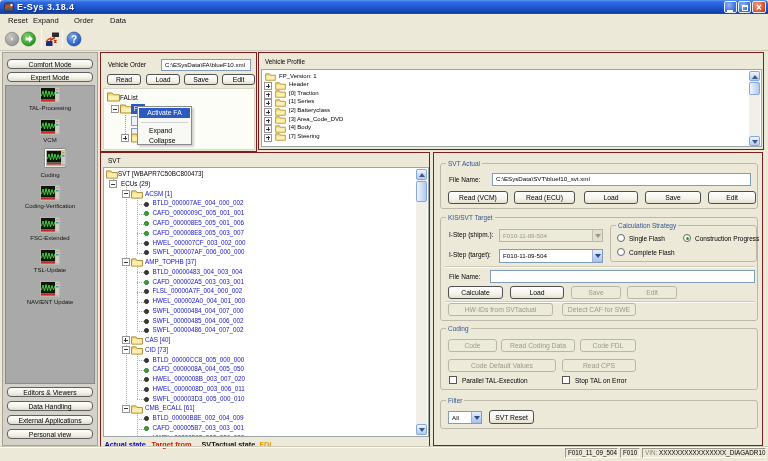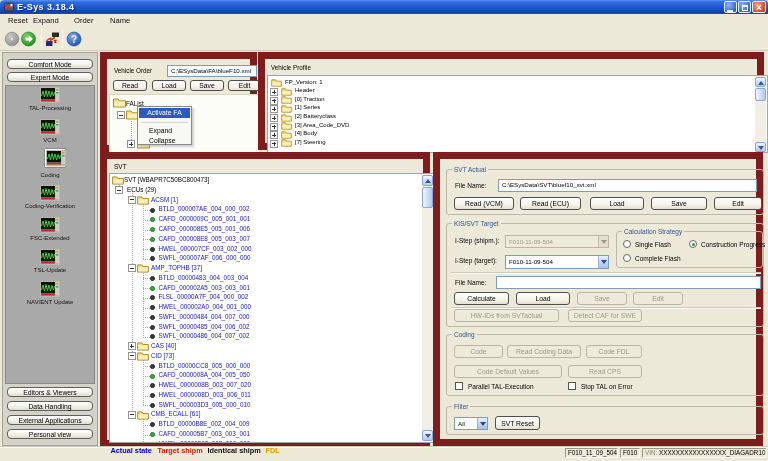--- a/index.html
+++ b/index.html
@@ -14,21 +14,21 @@
 .winbtn.red{background:radial-gradient(circle at 35% 30%,#f0a080,#d85430 65%,#b83818);}
 .winbtn span{position:absolute;color:#fff;font-size:9px;font-weight:bold;line-height:10px;width:100%;text-align:center;}
 
 #menubar{left:0;top:14px;width:768px;height:13px;}
 #menubar span{position:absolute;top:2px;font-size:7.6px;color:#111;}
 #toolbar{left:0;top:27px;width:768px;height:24px;border-bottom:1px solid #cdc9b8;}
 .tsep{top:29px;width:1px;height:19px;background:#c6c2b2;border-right:1px solid #faf8f0;}
 
 .btn{position:absolute;border:1px solid #4f4f4f;border-radius:3px;background:linear-gradient(180deg,#fefefe,#f5f3ea 60%,#e4e0d0);font-size:6.8px;color:#000;text-align:center;font-family:"Liberation Sans",sans-serif;padding:0;white-space:nowrap;overflow:hidden;}
 .btn.dis{border-color:#b9b6a5;color:#9c998a;background:#ecead9;}
-.panel{position:absolute;background:#ece9d8;border:7px solid #7f1d1d;padding-left:20px;}
+.panel{position:absolute;background:#ece9d8;border:1px solid #7f1d1d;padding-left:20px;}
 .whitebox{position:absolute;background:#fdfdf7;border:1px solid #b9b6aa;}
 .gb{position:absolute;border:1px solid #bcb9aa;border-radius:3px;}
 .gb .gt{position:absolute;top:-4px;left:5px;background:#ece9d8;padding:0 2px;font-size:6.5px;color:#35548e;line-height:8px;}
 .fld{position:absolute;background:#fff;border:1px solid #7f9db9;font-size:6.2px;color:#000;line-height:10px;padding-left:3px;white-space:nowrap;overflow:hidden;}
 .lbl{position:absolute;font-size:6.5px;color:#000;white-space:nowrap;}
 .cb{position:absolute;width:8px;height:8px;background:#fff;border:1px solid #555;}
 .radio{position:absolute;width:8px;height:8px;border-radius:50%;background:#fff;border:1px solid #666;}
 .radio.sel:after{content:"";position:absolute;left:1.5px;top:1.5px;width:3px;height:3px;border-radius:50%;background:#2f9a2a;}
 .grv{position:absolute;height:2px;border-top:1px solid #cdcaba;border-bottom:1px solid #fbfaf4;}
 
@@ -75,21 +75,21 @@
 <div class="abs winbtn blue" style="left:738px;">
     <div style="position:absolute;left:2.5px;top:2.5px;width:6px;height:6px;border:1px solid #fff;border-top-width:2px;"></div>
   </div>
 <div class="abs winbtn red" style="left:752px;width:14px;">
     <span style="top:1px;font-size:10px;">×</span>
   </div>
 <div class="abs" id="menubar">
 <span style="left:8px;">Reset</span>
     <span style="left:33px;">Expand</span>
     <span style="left:74px;">Order</span>
-    <span style="left:110px;">Name</span>
+    <span style="left:110px;">Data</span>
 </div>
 <div class="abs" id="toolbar"></div>
 
 <svg class="abs" style="left:4px;top:31px;" width="80" height="16" viewBox="0 0 80 16">
 <defs>
 <radialGradient id="gg" cx="0.35" cy="0.3" r="0.8">
         <stop offset="0" stop-color="#c8c8c8"></stop>
         <stop offset="1" stop-color="#8e8e8e"></stop>
       </radialGradient>
 <radialGradient id="grn" cx="0.35" cy="0.3" r="0.8">
@@ -445,22 +445,22 @@
       <span class="lbl" style="left:48.5px;top:255.96px;font-size:6.3px;color:#1515c8;">CAFD_000005B7_003_003_001</span>
       <div class="bullet bk" style="left:40px;top:267.82px;"></div>
       <span class="lbl" style="left:48.5px;top:265.72px;font-size:6.3px;color:#1515c8;">HWEL_00000593_003_006_000</span>
   <div class="sb" style="right:1px;top:1px;width:11px;height:266px;">
    <div class="sbb sbup" style="top:0;height:11px;"></div>
    <div class="sbt" style="top:12px;height:21px;"></div>
    <div class="sbb sbdn" style="bottom:0;height:11px;"></div>
   </div>
  </div>
  <div class="lbl" style="left:3.5px;top:287px;font-size:7.3px;font-weight:bold;color:#0000cc;">Actual state</div>
- <div class="lbl" style="left:50.5px;top:287px;font-size:7.3px;font-weight:bold;color:#cc2200;">Target shipm</div>
- <div class="lbl" style="left:100.5px;top:287px;font-size:7.3px;font-weight:bold;color:#111;">Identical shipm</div>
+ <div class="lbl" style="left:50.5px;top:287px;font-size:7.3px;font-weight:bold;color:#cc2200;">Target from</div>
+ <div class="lbl" style="left:100.5px;top:287px;font-size:7.3px;font-weight:bold;color:#111;">SVTactual state</div>
  <div class="lbl" style="left:158.5px;top:287px;font-size:7.3px;font-weight:bold;color:#e09a00;">FDL</div>
 </div>
 
 <div class="panel" style="left:433px;top:152px;width:330px;height:294px;">
  <div class="gb" style="left:6px;top:10px;width:318px;height:46px;">
   <span class="gt">SVT Actual</span>
   <div class="lbl" style="left:8px;top:12px;">File Name:</div>
   <div class="fld" style="left:51px;top:9px;width:259px;height:13px;">C:\ESysData\SVT\bluef10_svt.xml</div>
   <button class="btn" style="left:7px;top:27px;width:60px;height:13px;">Read (VCM)</button>
   <button class="btn" style="left:73px;top:27px;width:61px;height:13px;">Read (ECU)</button>

